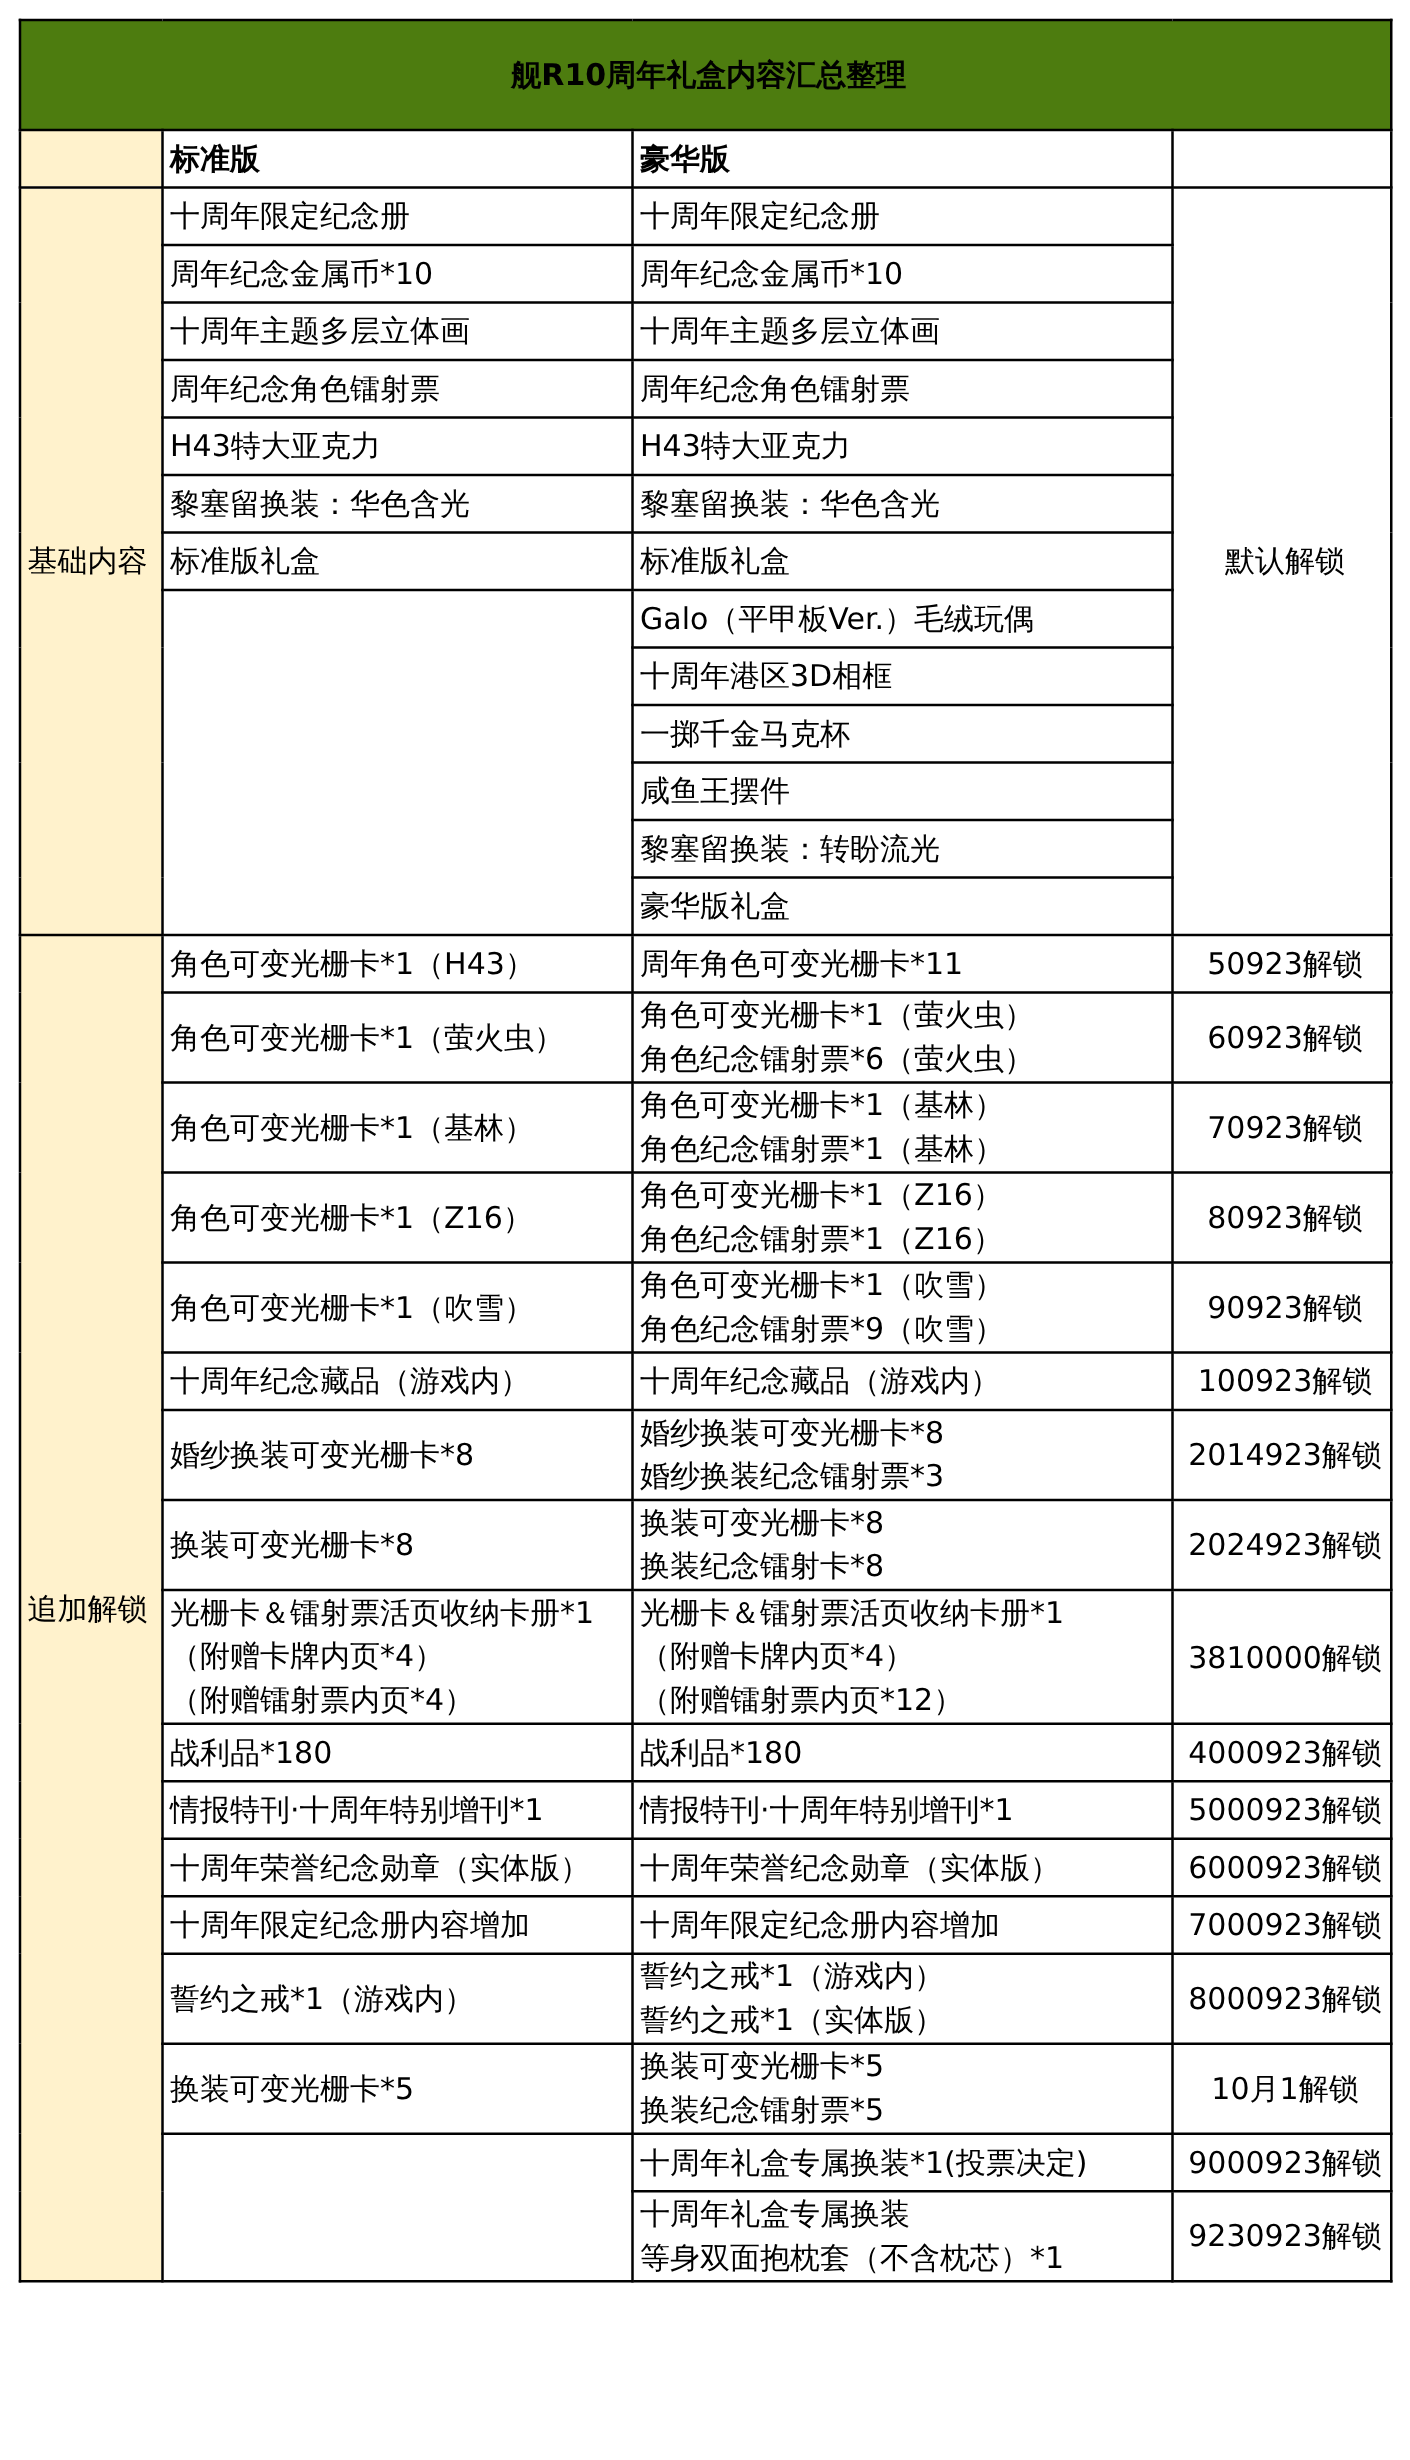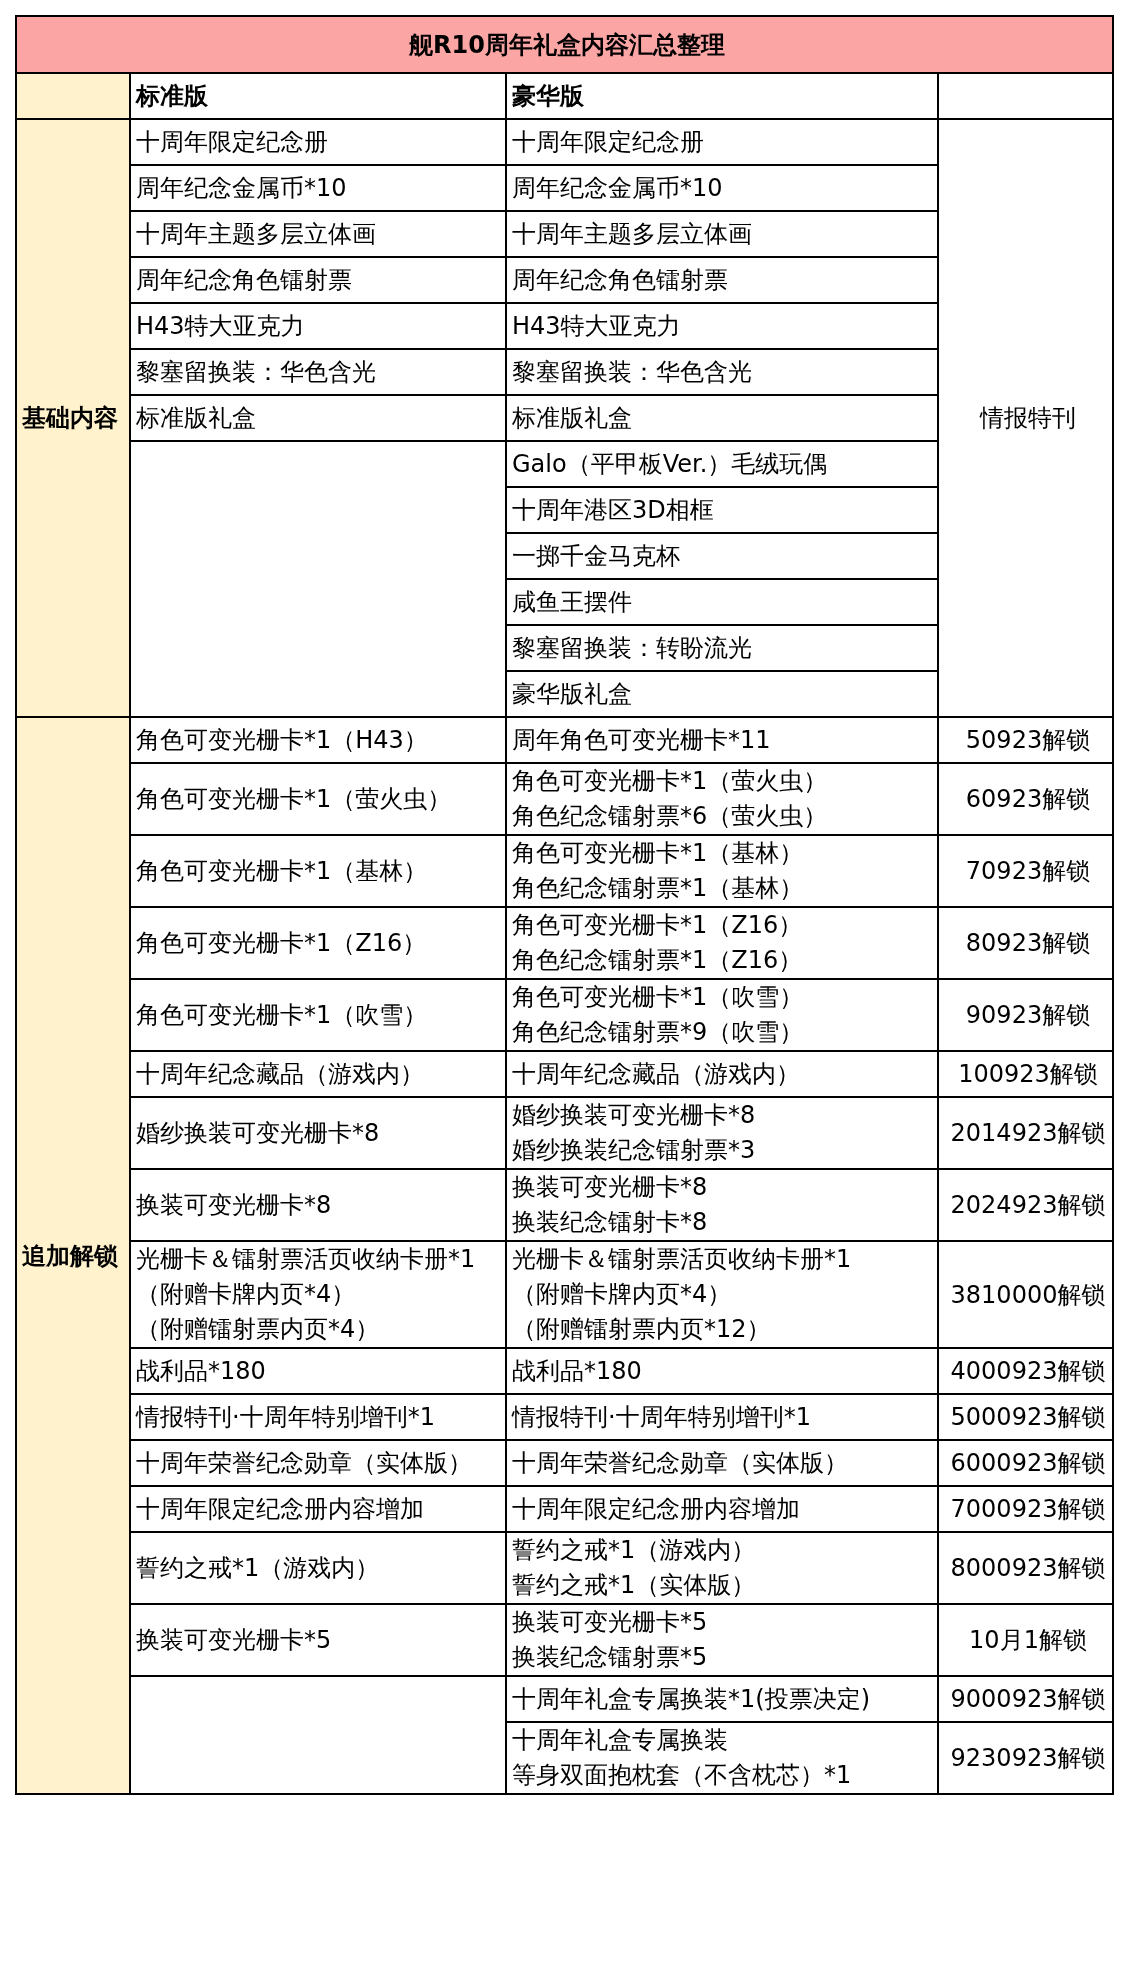--- a/index.html
+++ b/index.html
@@ -7,23 +7,23 @@
          font-family: "DejaVu Sans", "Liberation Sans", sans-serif; color: #000; }
   table.sheet { position: absolute; left: 15px; top: 15px; width: 1097px;
                 border-collapse: collapse; table-layout: fixed; }
   table.sheet td { border: 2.5px solid #000; padding: 0 0 0 5px; font-size: 24px;
                    line-height: 44px; vertical-align: middle; white-space: nowrap;
                    overflow: hidden; box-sizing: border-box; }
   col.c-cat { width: 114px; }
   col.c-std { width: 376px; }
   col.c-dlx { width: 432px; }
   col.c-unl { width: 175px; }
-  td.title { background: #fca5a5; height: 57px; text-align: center; font-weight: bold;
+  td.title { background: #4d7c0f; height: 88px; text-align: center; font-weight: bold;
              font-size: 40px; padding: 0; letter-spacing: 0px; }
-  td.cat { background: #fff2cc; font-weight: bold; padding: 0 0 0 2px; font-size: 23px; text-align: left; }
+  td.cat { background: #fff2cc; font-weight: normal; padding: 0 0 0 2px; font-size: 23px; text-align: left; }
   td.hdr { font-weight: bold; height: 44px; font-size: 24px; }
   td.unl { text-align: center; padding: 0; }
   td.empty { }
   .line { display: block; height: 35px; line-height: 35px; }
   tr.h1 td { height: 44px; }
   tr.h2 td { height: 70px; }
   tr.h3 td { height: 105px; }
 </style>
 </head>
 <body>
@@ -43,21 +43,21 @@
       <td class="cat hdr"></td>
       <td class="hdr">标准版</td>
       <td class="hdr">豪华版</td>
       <td class="hdr"></td>
     </tr>
 
     <tr class="h1">
       <td class="cat" rowspan="13">基础内容</td>
       <td>十周年限定纪念册</td>
       <td>十周年限定纪念册</td>
-      <td class="unl" rowspan="13">情报特刊</td>
+      <td class="unl" rowspan="13">默认解锁</td>
     </tr>
     <tr class="h1">
         <td>周年纪念金属币*10</td>
         <td>周年纪念金属币*10</td>
       </tr>
     <tr class="h1">
         <td>十周年主题多层立体画</td>
         <td>十周年主题多层立体画</td>
       </tr>
     <tr class="h1">

